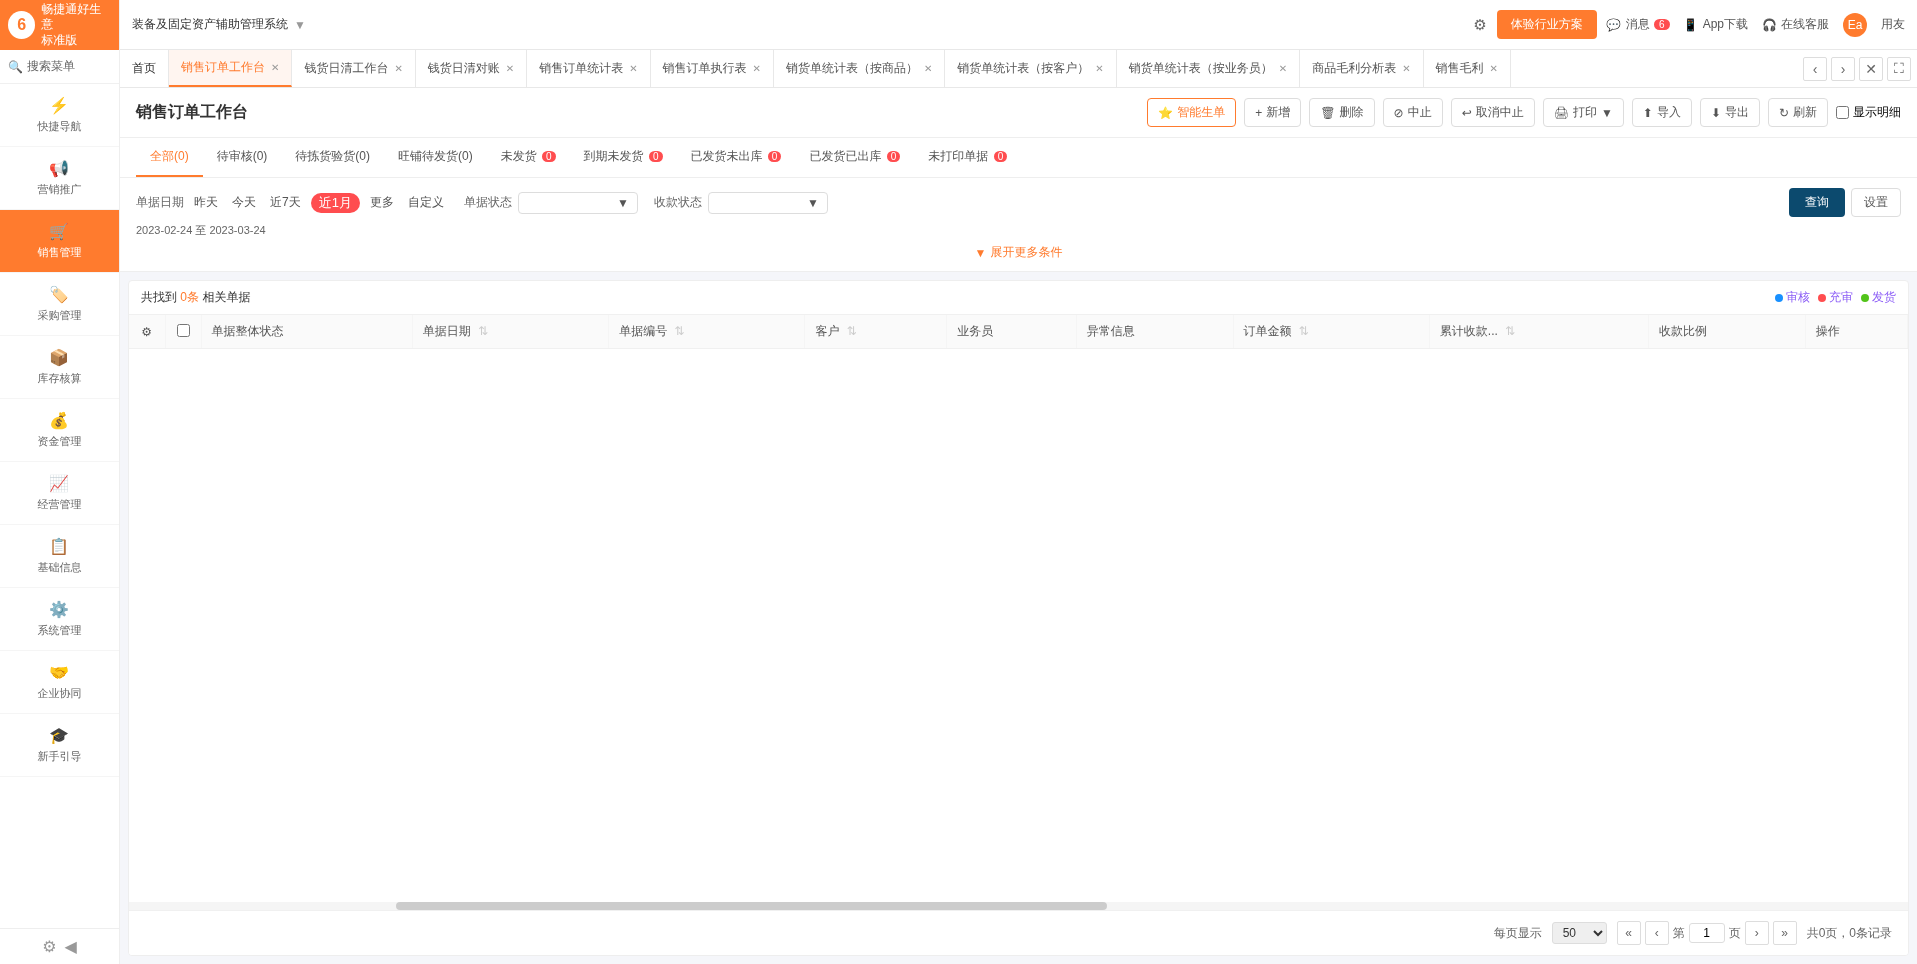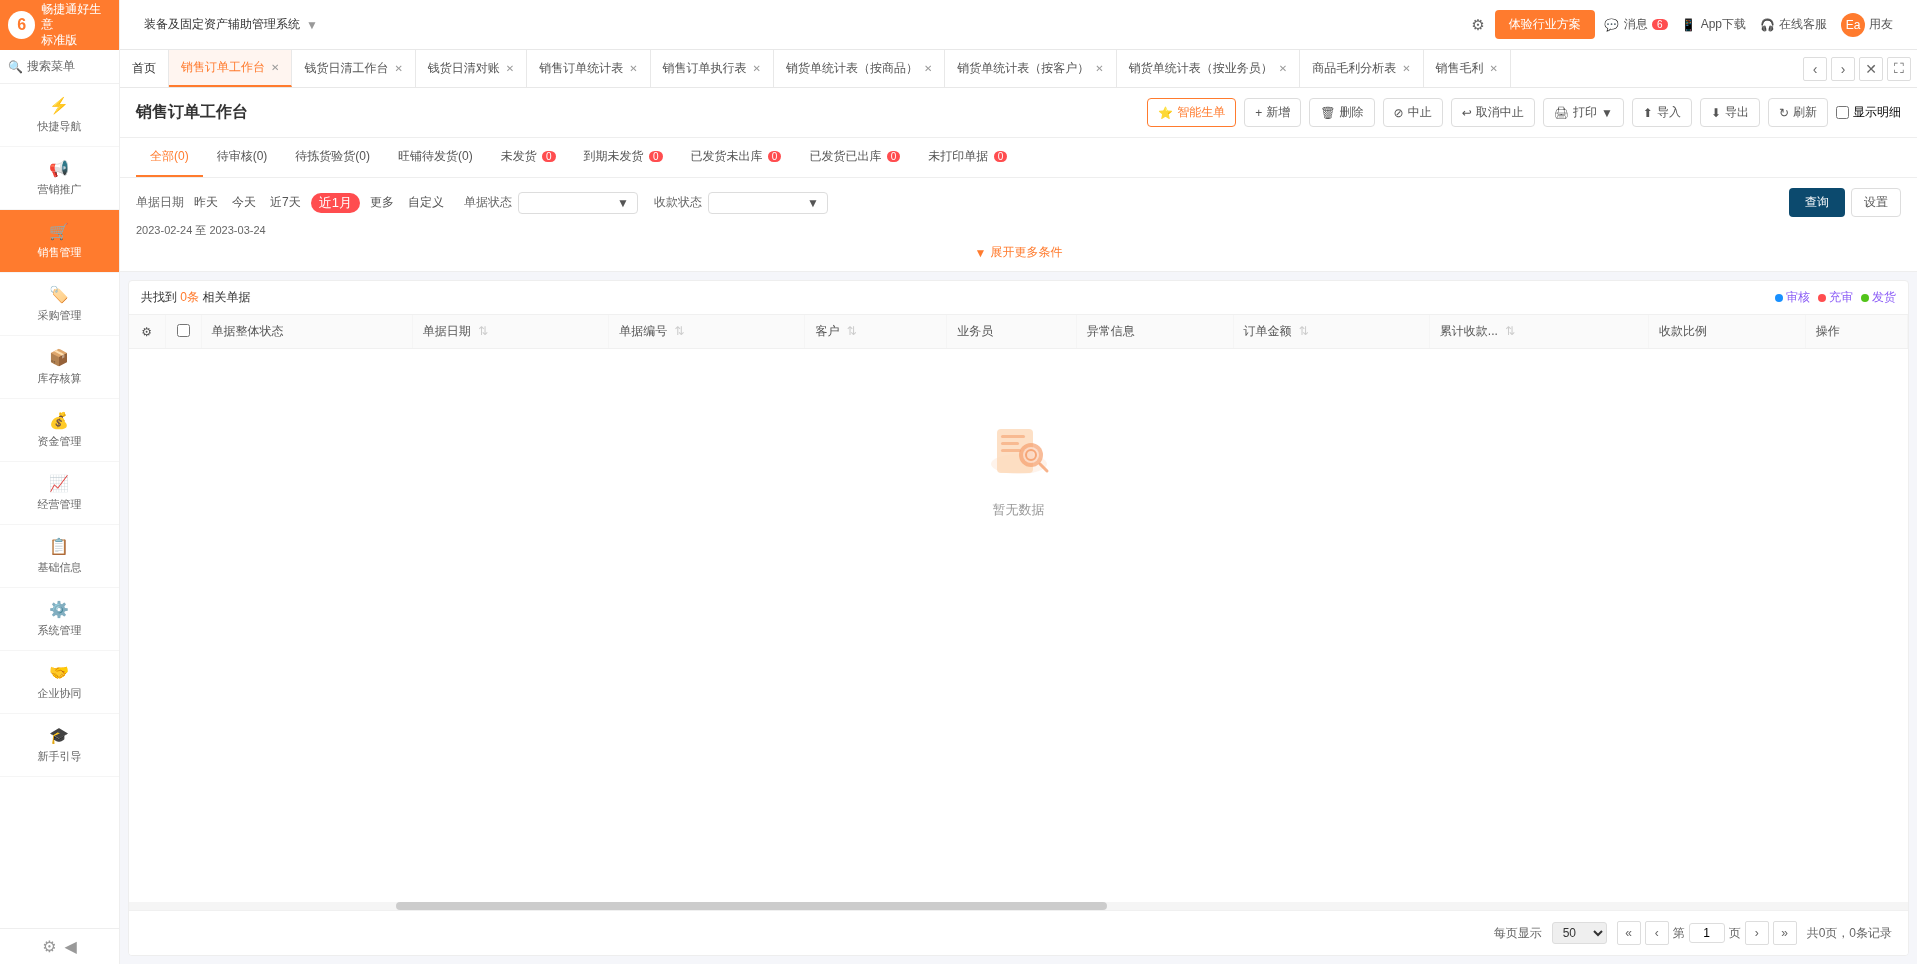--- a/index.html
+++ b/index.html
@@ -17,29 +17,29 @@
     .sidebar-nav-item.active { background: #ff7b2e; color: #fff; }
     .sidebar-nav-item .nav-icon { font-size: 16px; }
     .sidebar-nav-item .nav-label { font-size: 11px; }
     .sidebar-bottom { padding: 8px; display: flex; gap: 8px; border-top: 1px solid #eee; justify-content: center; }
     .sidebar-bottom-btn { color: #999; cursor: pointer; font-size: 16px; }
 
     
     .main { flex: 1; display: flex; flex-direction: column; overflow: hidden; }
 
     
-    .top-header { height: 50px; background: #fff; border-bottom: 1px solid #e8e8e8; display: flex; align-items: center; padding: 0 24px; gap: 10px; flex-shrink: 0; }
+    .top-header { height: 50px; background: #fff; border-bottom: 1px solid #e8e8e8; display: flex; align-items: center; padding: 0 12px; gap: 10px; flex-shrink: 0; }
     .header-title { flex: 1; display: flex; align-items: center; gap: 6px; font-size: 13px; color: #333; }
     .header-title .dropdown-btn { cursor: pointer; color: #999; }
     .header-actions { display: flex; align-items: center; gap: 14px; }
     .header-action-item { display: flex; align-items: center; gap: 4px; color: #555; cursor: pointer; font-size: 12px; }
     .header-action-item .badge { background: #ff4d4f; color: #fff; border-radius: 8px; padding: 0 4px; font-size: 10px; min-width: 16px; text-align: center; }
     .btn-orange { background: #ff7b2e; color: #fff; border: none; border-radius: 4px; padding: 6px 14px; cursor: pointer; font-size: 12px; }
     .settings-icon { color: #666; cursor: pointer; font-size: 15px; }
-    .user-info { display: flex; align-items: center; gap: 4px; color: #555; cursor: pointer; }
+    .user-info { display: flex; align-items: center; gap: 14px; color: #555; cursor: pointer; }
     .avatar { width: 24px; height: 24px; background: #ff7b2e; border-radius: 50%; display: flex; align-items: center; justify-content: center; color: #fff; font-size: 10px; }
 
     
     .tab-bar { height: 38px; background: #fff; border-bottom: 1px solid #e8e8e8; display: flex; align-items: stretch; flex-shrink: 0; overflow: hidden; }
     .tab-item { display: flex; align-items: center; padding: 0 12px; gap: 6px; cursor: pointer; color: #555; border-right: 1px solid #e8e8e8; font-size: 12px; white-space: nowrap; position: relative; flex-shrink: 0; }
     .tab-item.active { background: #fff5f0; color: #ff7b2e; border-bottom: 2px solid #ff7b2e; }
     .tab-item.home { color: #333; }
     .tab-close { color: #999; font-size: 10px; cursor: pointer; }
     .tab-bar-actions { margin-left: auto; display: flex; align-items: center; padding: 0 6px; gap: 4px; }
     .tab-bar-btn { color: #666; cursor: pointer; font-size: 14px; width: 24px; height: 24px; display: flex; align-items: center; justify-content: center; border: 1px solid #ddd; border-radius: 2px; }
@@ -458,36 +458,20 @@
               </th>
               <th>
                 <span>操作</span>
               </th>
             </tr>
           </thead>
           <tbody>
           </tbody>
         </table>
 
-        <div class="empty-state">
-          <div class="empty-icon">
-            <svg width="80" height="80" viewBox="0 0 80 80" fill="none" xmlns="http://www.w3.org/2000/svg">
-              <ellipse cx="40" cy="55" rx="28" ry="10" fill="#fde8d8" opacity="0.5"></ellipse>
-              <rect x="18" y="20" width="36" height="44" rx="4" fill="#fcd8b8" opacity="0.8"></rect>
-              <rect x="22" y="26" width="24" height="3" rx="1.5" fill="#f5a06e" opacity="0.6"></rect>
-              <rect x="22" y="33" width="18" height="3" rx="1.5" fill="#f5a06e" opacity="0.6"></rect>
-              <rect x="22" y="40" width="20" height="3" rx="1.5" fill="#f5a06e" opacity="0.6"></rect>
-              <circle cx="52" cy="46" r="12" fill="#f5a06e" opacity="0.7"></circle>
-              <circle cx="52" cy="46" r="8" fill="#fff" opacity="0.5"></circle>
-              <line x1="61" y1="55" x2="68" y2="62" stroke="#f5a06e" stroke-width="3" stroke-linecap="round" opacity="0.8"></line>
-              <circle cx="52" cy="46" r="5" fill="none" stroke="#f5a06e" stroke-width="2" opacity="0.9"></circle>
-            </svg>
-          </div>
-          <span class="empty-text">暂无数据</span>
-        </div>
       </div>
 
       <div class="scrollbar-area">
         <div class="scrollbar-thumb"></div>
       </div>
 
       <div class="pagination">
         <span class="pagination-label">每页显示</span>
         <select class="pagination-select">
           <option value="50">50</option>

